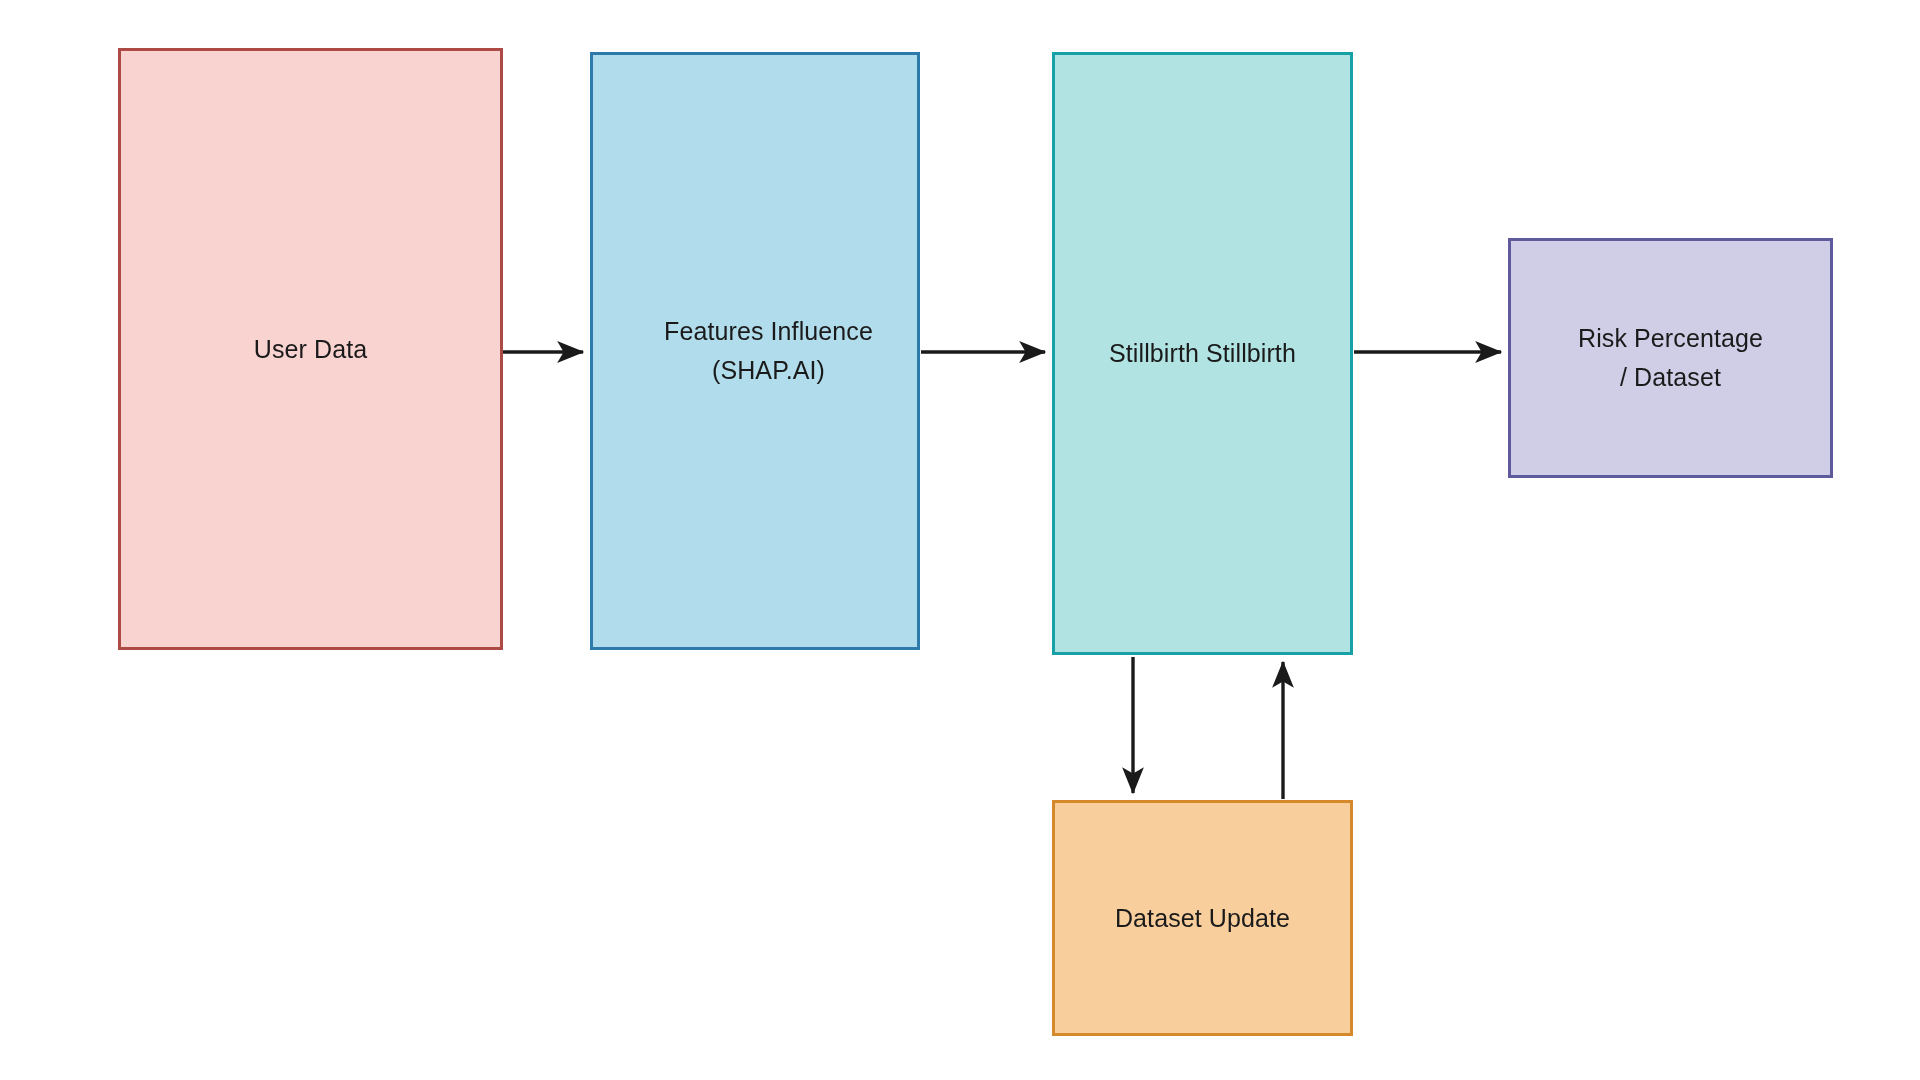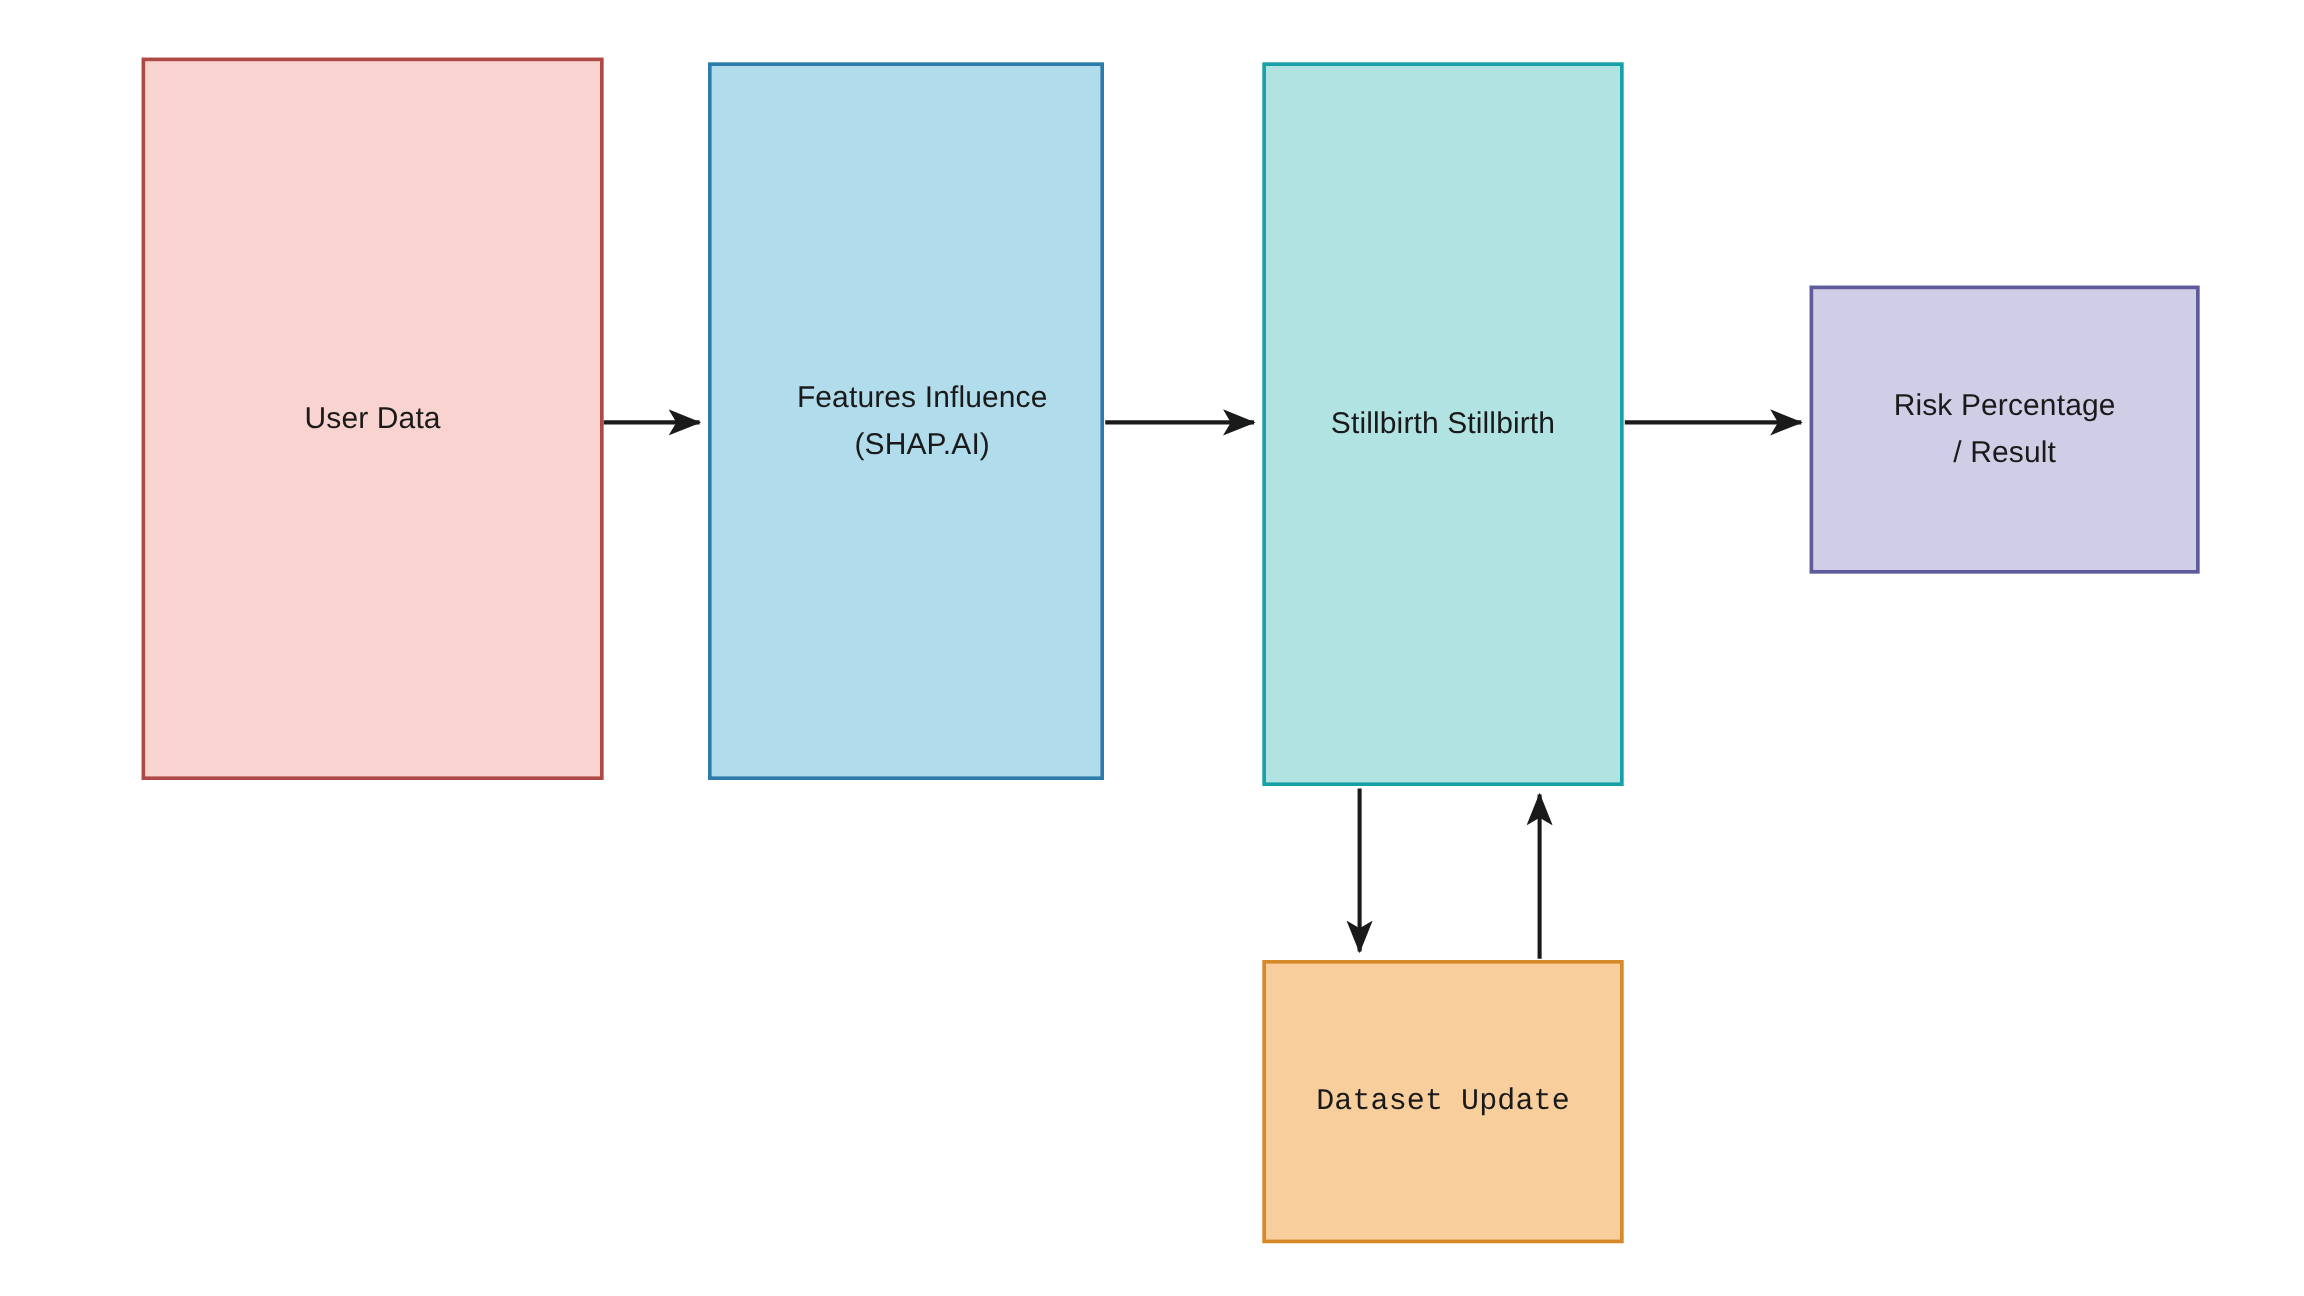--- a/index.html
+++ b/index.html
@@ -37,21 +37,21 @@
   .node .line {
     display: block;
     white-space: nowrap;
   }
 
   
   #node-user-data      { left: 118px;  top: 48px;  width: 385px; height: 602px; }
   #node-features       { left: 590px;  top: 52px;  width: 330px; height: 598px; padding-left: 27px; }
   #node-prediction     { left: 1052px; top: 52px;  width: 301px; height: 603px; }
   #node-risk           { left: 1508px; top: 238px; width: 325px; height: 240px; }
-  #node-dataset        { left: 1052px; top: 800px; width: 301px; height: 236px; font-family: Liberation Mono, monospace; }
+  #node-dataset        { left: 1052px; top: 800px; width: 301px; height: 236px; }
 
   
   #edges {
     position: absolute;
     left: 0;
     top: 0;
     width: 1920px;
     height: 1080px;
     pointer-events: none;
   }
@@ -87,20 +87,20 @@
     <span class="line">Features Influence</span>
     <span class="line">(SHAP.AI)</span>
   </div>
 
   <div class="node" id="node-prediction" style="background-color: rgb(176, 227, 226); border-color: rgb(23, 160, 165); color: rgb(26, 26, 26);">
     <span class="line">Stillbirth Stillbirth</span>
   </div>
 
   <div class="node" id="node-risk" style="background-color: rgb(208, 206, 230); border-color: rgb(94, 90, 156); color: rgb(26, 26, 26);">
     <span class="line">Risk Percentage</span>
-    <span class="line">/ Result</span>
+    <span class="line">/ Dataset</span>
   </div>
 
   <div class="node" id="node-dataset" style="background-color: rgb(248, 206, 156); border-color: rgb(214, 137, 42); color: rgb(26, 26, 26);">
     <span class="line">Dataset Update</span>
   </div>
 
 </div>
 
 </body></html>

